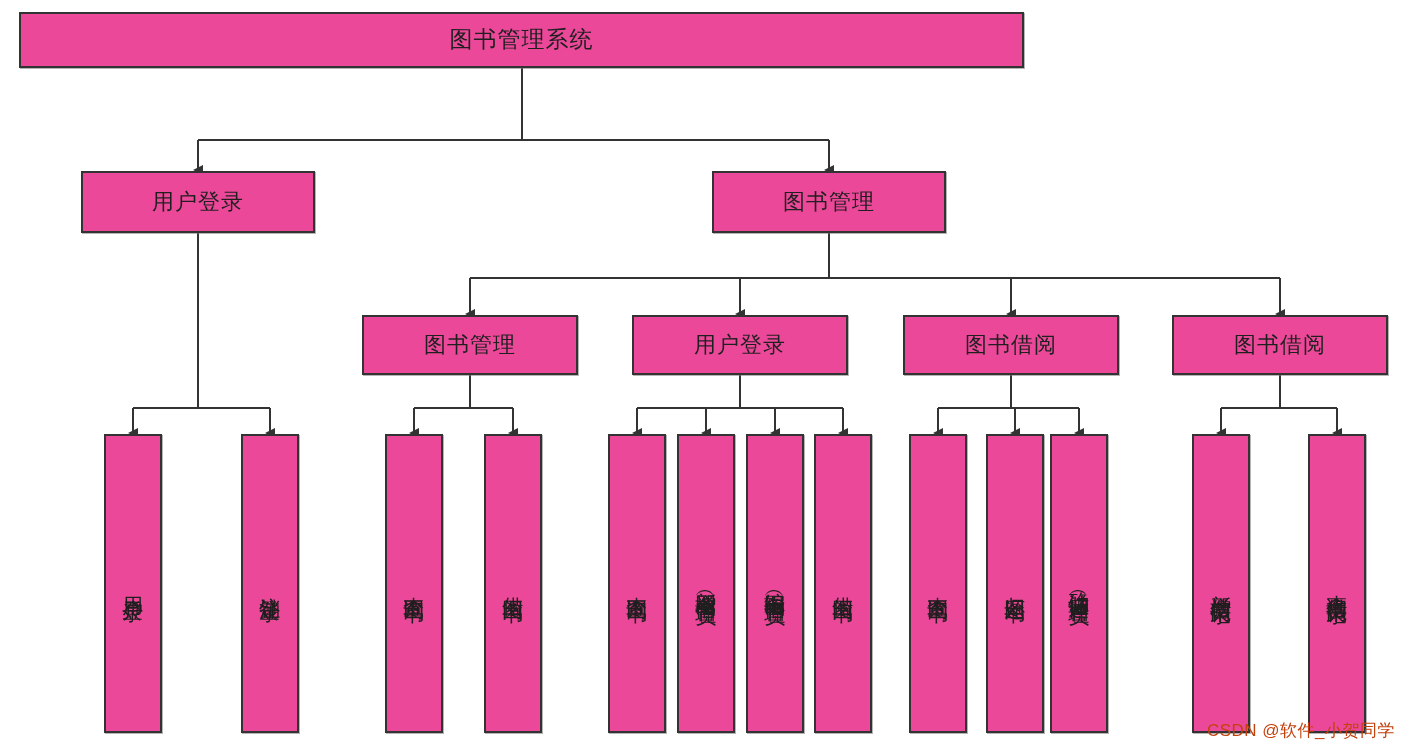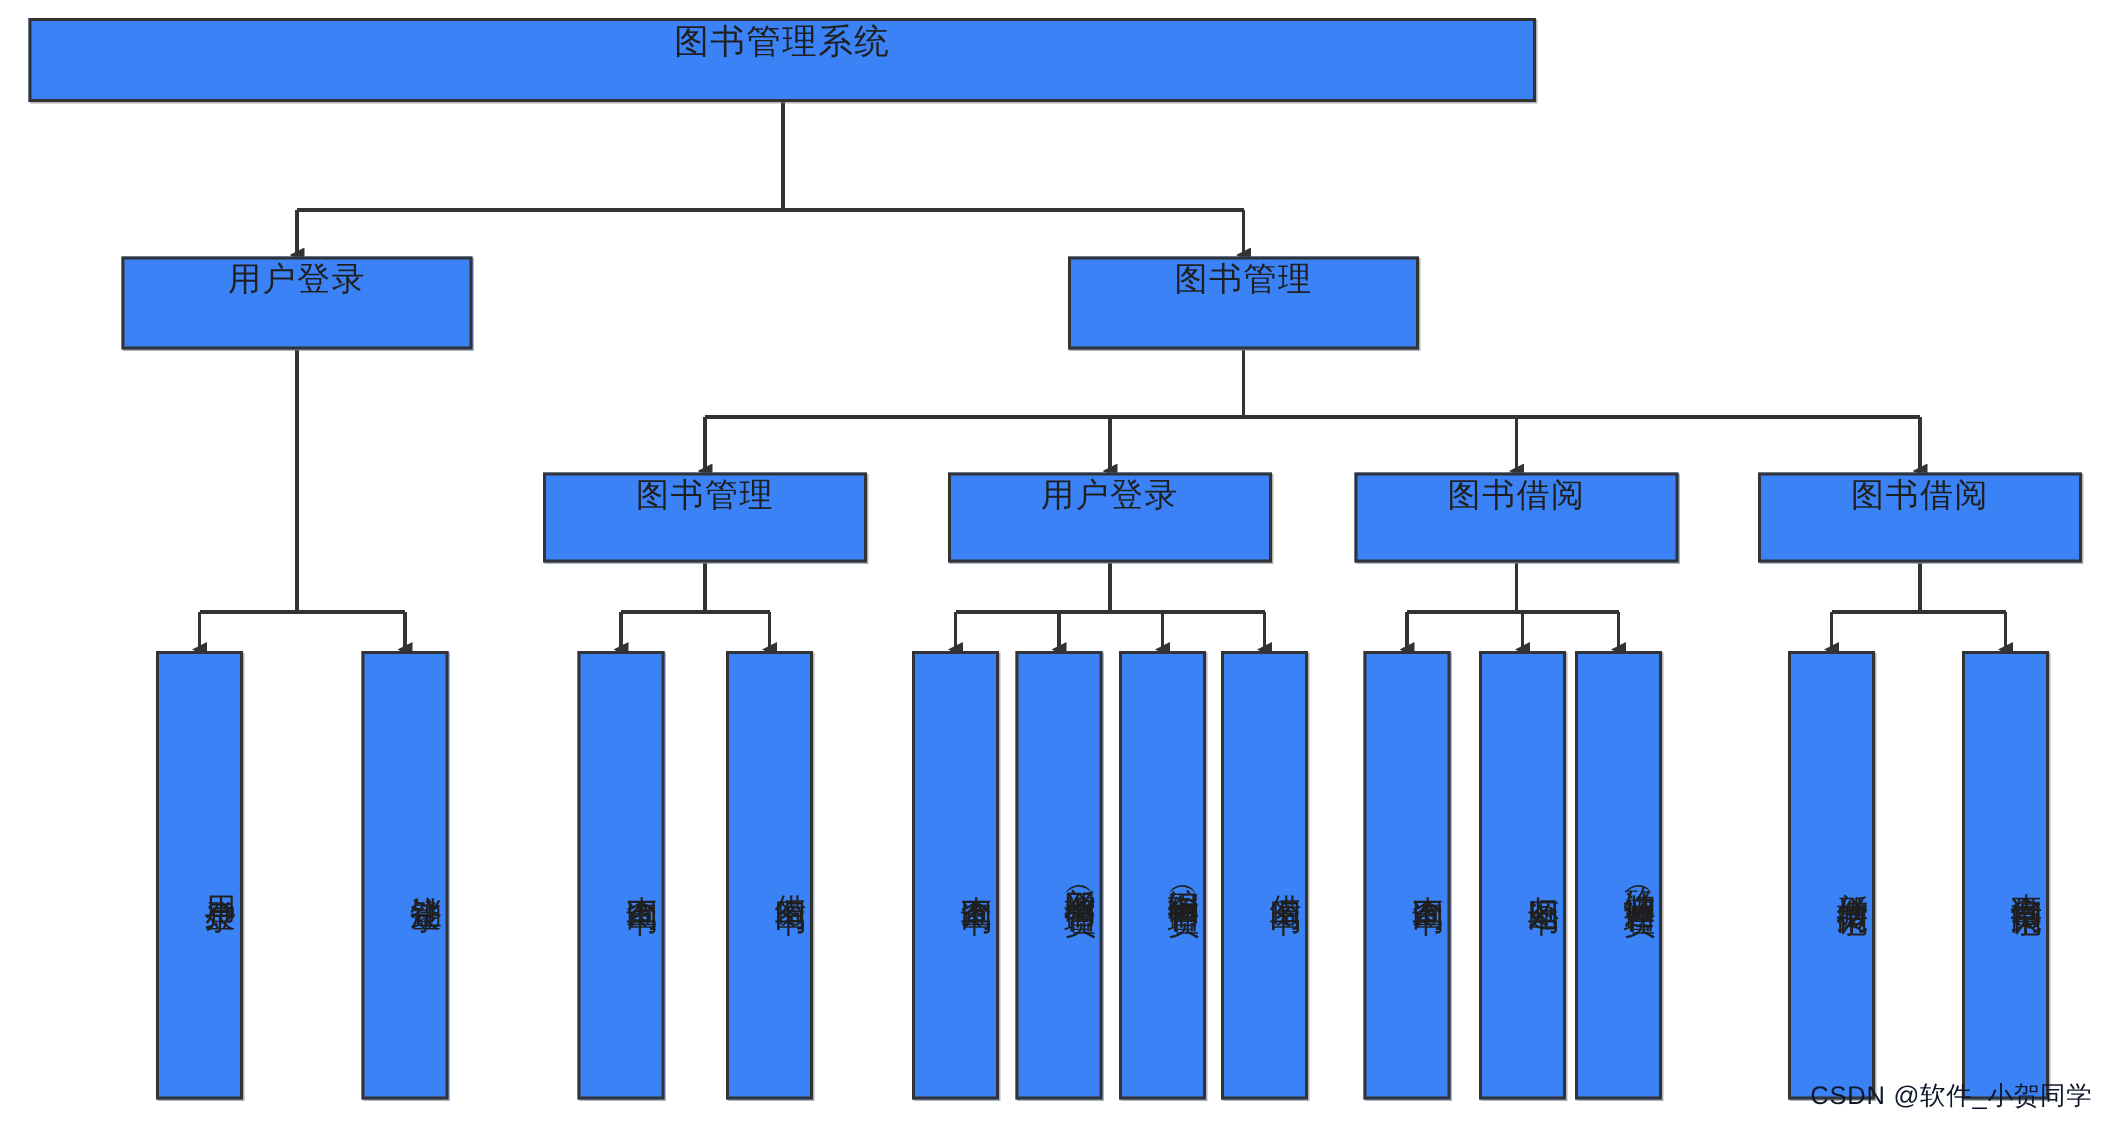--- a/index.html
+++ b/index.html
@@ -24,23 +24,23 @@
     left: 0;
     top: 0;
     width: 1405px;
     height: 747px;
     pointer-events: none;
   }
   .node {
     position: absolute;
     box-sizing: border-box;
     border: 2px solid #333333;
-    background: #3b82f6;
+    background: #ec4899;
     display: flex;
-    align-items: flex-start;
+    align-items: center;
     justify-content: center;
     text-align: center;
     color: #1f1f1f;
     box-shadow: 1px 1px 0 rgba(120,120,120,0.55);
   }
   .node.h {
     font-size: 22px;
     line-height: 1.2;
     letter-spacing: 1px;
   }
@@ -60,21 +60,21 @@
   }
   .node.v .txt {
     writing-mode: vertical-rl;
     text-orientation: upright;
   }
   #watermark {
     position: absolute;
     right: 10px;
     bottom: 5px;
     font-size: 17px;
-    color: #0f172a;
+    color: #c2410c;
     letter-spacing: 0.5px;
     white-space: nowrap;
     user-select: none;
   }
 </style>
 </head>
 <body>
 
 <div id="canvas">
   <svg id="edges" viewBox="0 0 1405 747">

